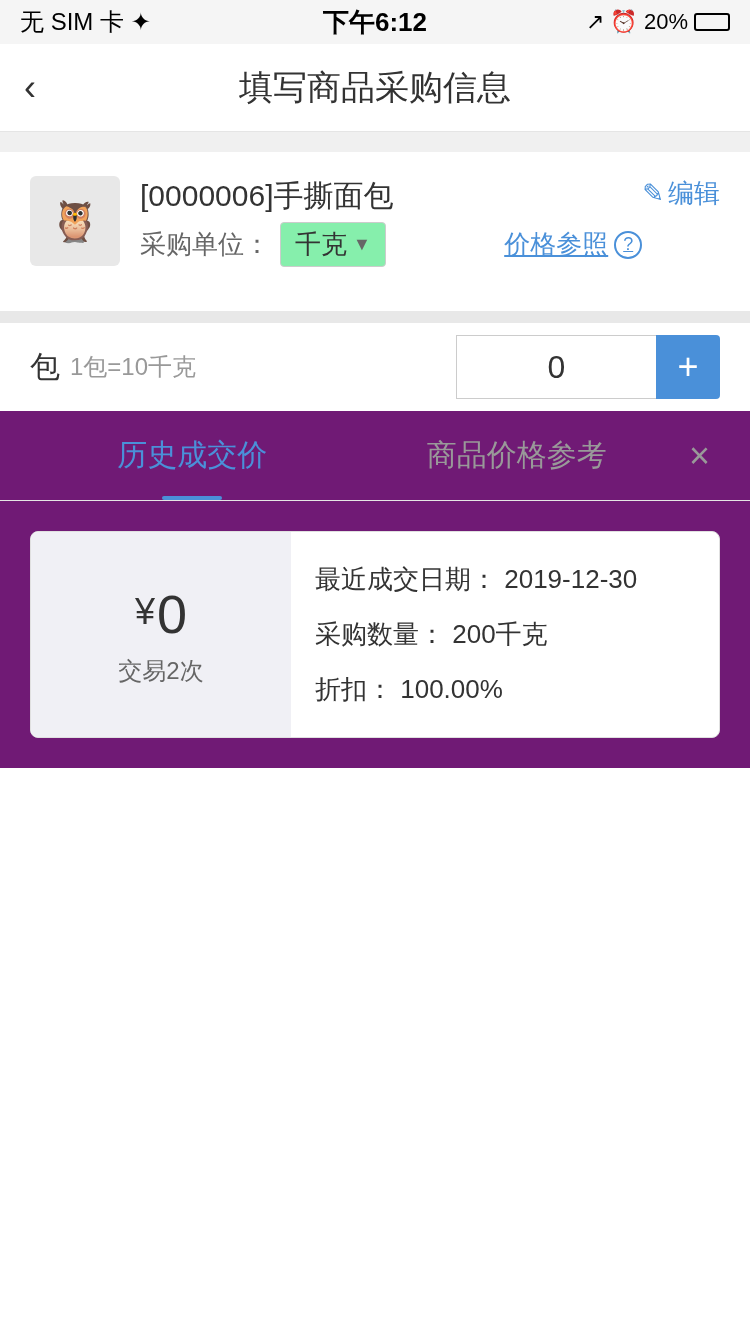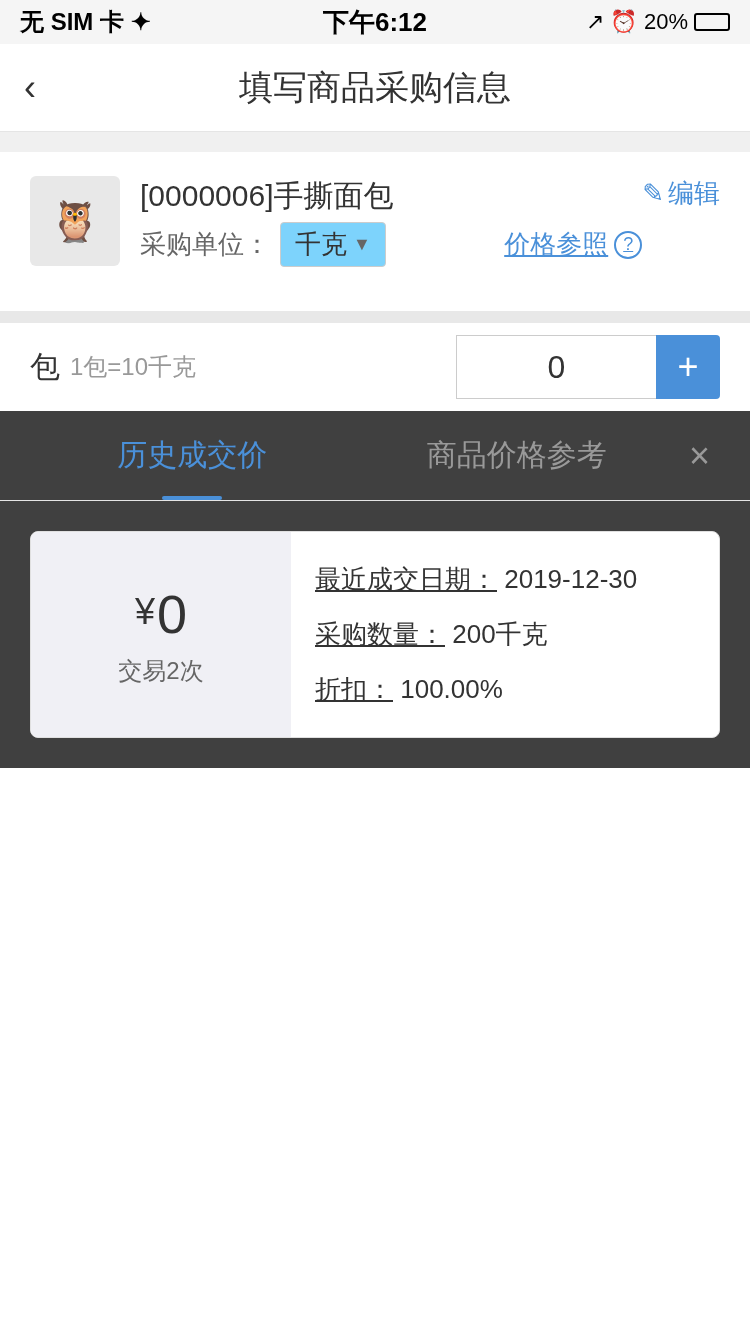--- a/index.html
+++ b/index.html
@@ -19,21 +19,21 @@
       height: 44px;
       background: #f5f5f5;
       display: flex;
       align-items: center;
       justify-content: space-between;
       padding: 0 20px;
     }
     .status-left {
       font-size: 24px;
       color: #000;
-      font-weight: 700;
+      font-weight: 400;
     }
     .status-center {
       font-size: 26px;
       color: #000;
       font-weight: 700;
       position: absolute;
       left: 50%;
       transform: translateX(-50%);
     }
     .status-right {
@@ -131,21 +131,21 @@
     .unit-label {
       font-size: 26px;
       color: #666;
     }
     .unit-selector {
       border: 1px solid #ccc;
       border-radius: 4px;
       padding: 4px 14px;
       font-size: 26px;
       color: #333;
-      background: #7dd3fc;
+      background: #86efac;
       display: flex;
       align-items: center;
       gap: 6px;
     }
     .dropdown-arrow {
       font-size: 18px;
       color: #666;
     }
     .edit-btn {
       font-size: 26px;
@@ -241,21 +241,21 @@
       border: none;
       display: flex;
       align-items: center;
       justify-content: center;
       cursor: pointer;
       border-radius: 0 4px 4px 0;
     }
 
     
     .tabs-section {
-      background: #404040;
+      background: #701a75;
       margin-top: 0;
     }
     .tabs-header {
       display: flex;
       align-items: center;
       border-bottom: 1px solid #e5e5e5;
       padding: 0 30px;
       position: relative;
     }
     .tab-item {
@@ -339,21 +339,20 @@
       justify-content: center;
       gap: 16px;
     }
     .detail-row {
       font-size: 26px;
       color: #333;
       line-height: 1.5;
     }
     .detail-label {
       color: #333;
-      text-decoration: underline;
     }
     .detail-value {
       color: #333;
     }
 
     
     .bottom-area {
       flex: 1;
       background: #fff;
       min-height: 600px;

